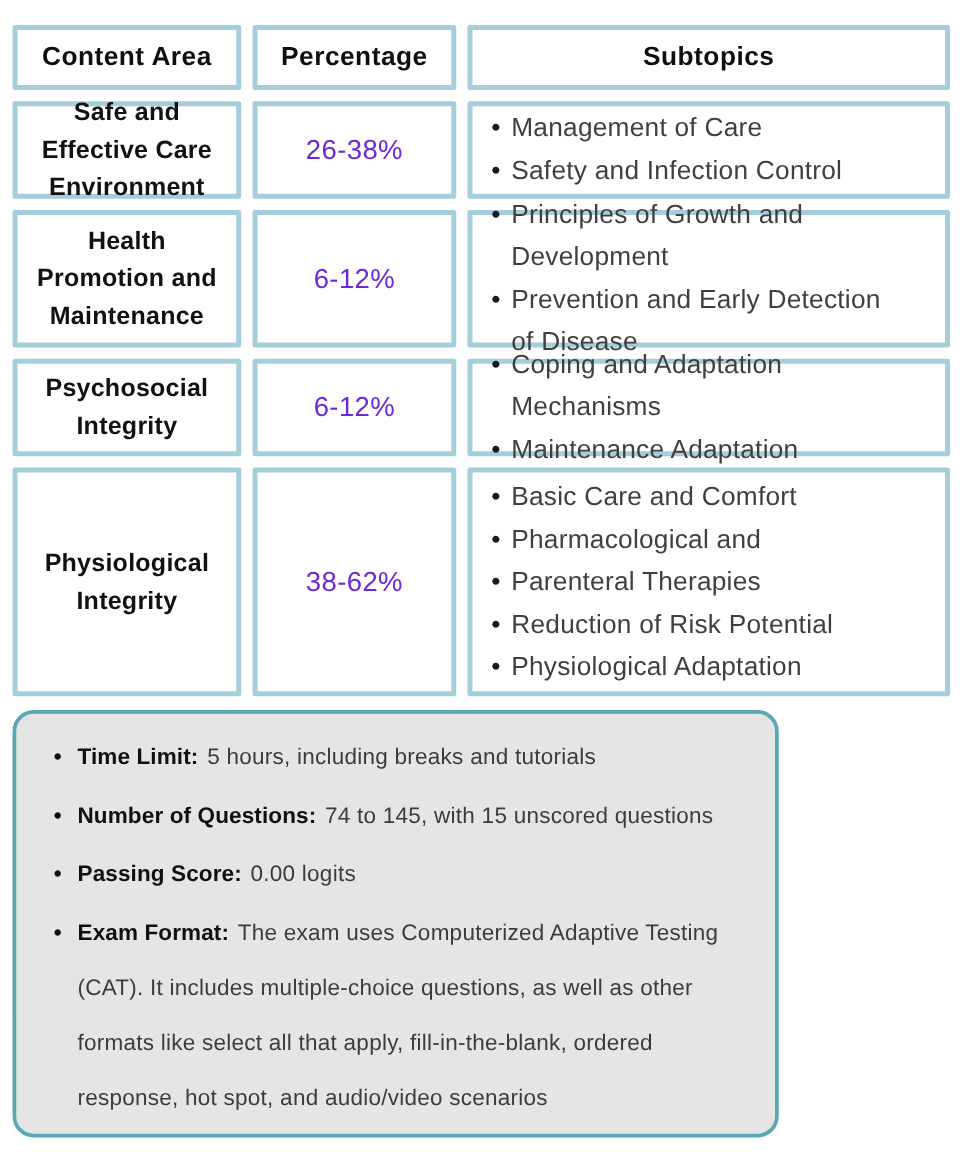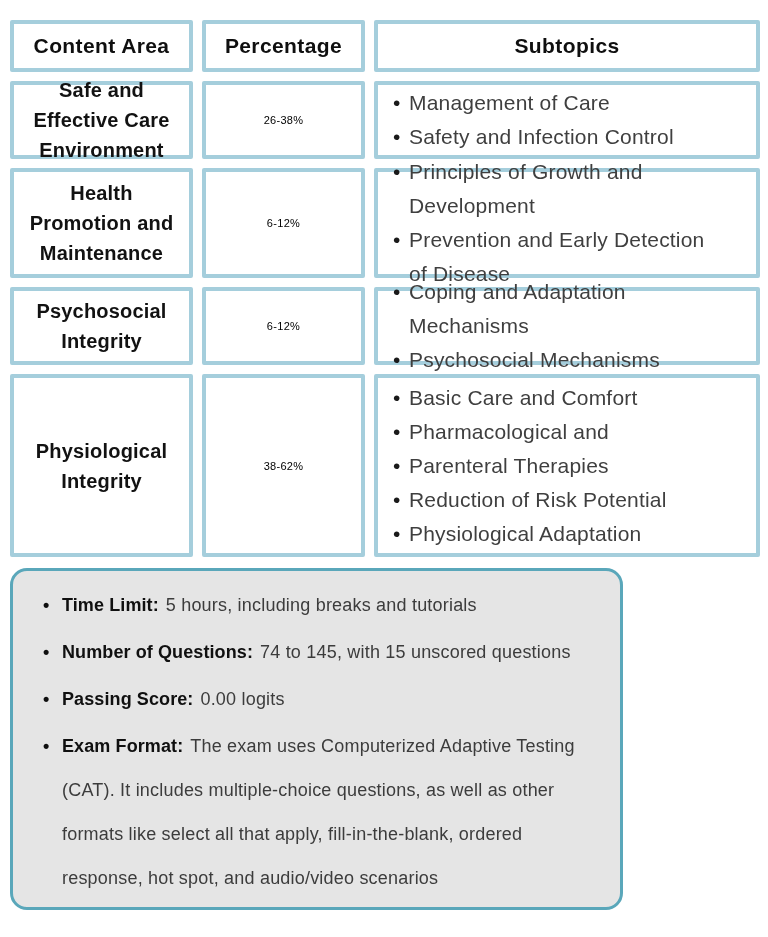--- a/index.html
+++ b/index.html
@@ -36,22 +36,22 @@
   .cell.area {
     font-size: 20px;
     font-weight: 700;
     letter-spacing: 0.2px;
     color: #121212;
     text-align: center;
     line-height: 30px;
     padding: 0 10px;
   }
   .cell.pct {
-    font-size: 11px;
-    color: #000000;
+    font-size: 22px;
+    color: #6d28d9;
     letter-spacing: 0.3px;
   }
   .cell.subs {
     justify-content: flex-start;
     padding-left: 14px;
     padding-right: 28px;
   }
   .cell.subs ul {
     list-style: none;
     width: 100%;
@@ -131,21 +131,21 @@
         <li>Principles of Growth and Development</li>
         <li>Prevention and Early Detection of Disease</li>
       </ul>
     </div>
 
     <div class="cell area">Psychosocial Integrity</div>
     <div class="cell pct">6-12%</div>
     <div class="cell subs">
       <ul>
         <li>Coping and Adaptation Mechanisms</li>
-        <li>Psychosocial Mechanisms</li>
+        <li>Maintenance Adaptation</li>
       </ul>
     </div>
 
     <div class="cell area">Physiological Integrity</div>
     <div class="cell pct">38-62%</div>
     <div class="cell subs">
       <ul>
         <li>Basic Care and Comfort</li>
         <li>Pharmacological and</li>
         <li>Parenteral Therapies</li>

